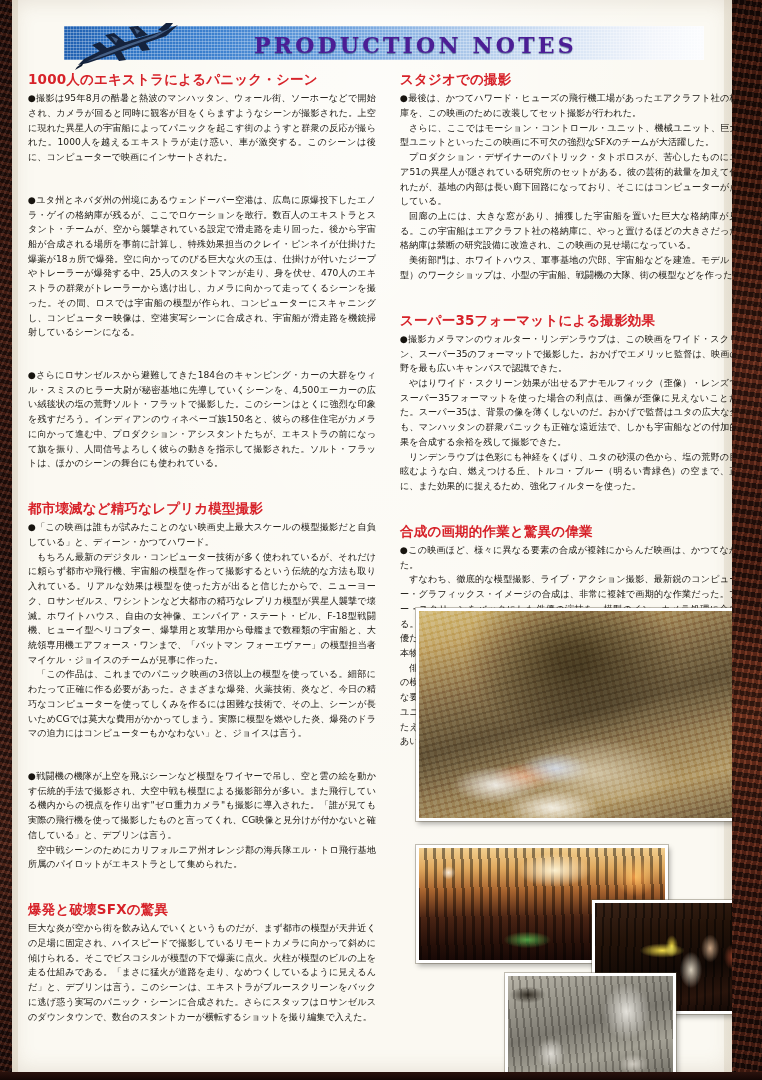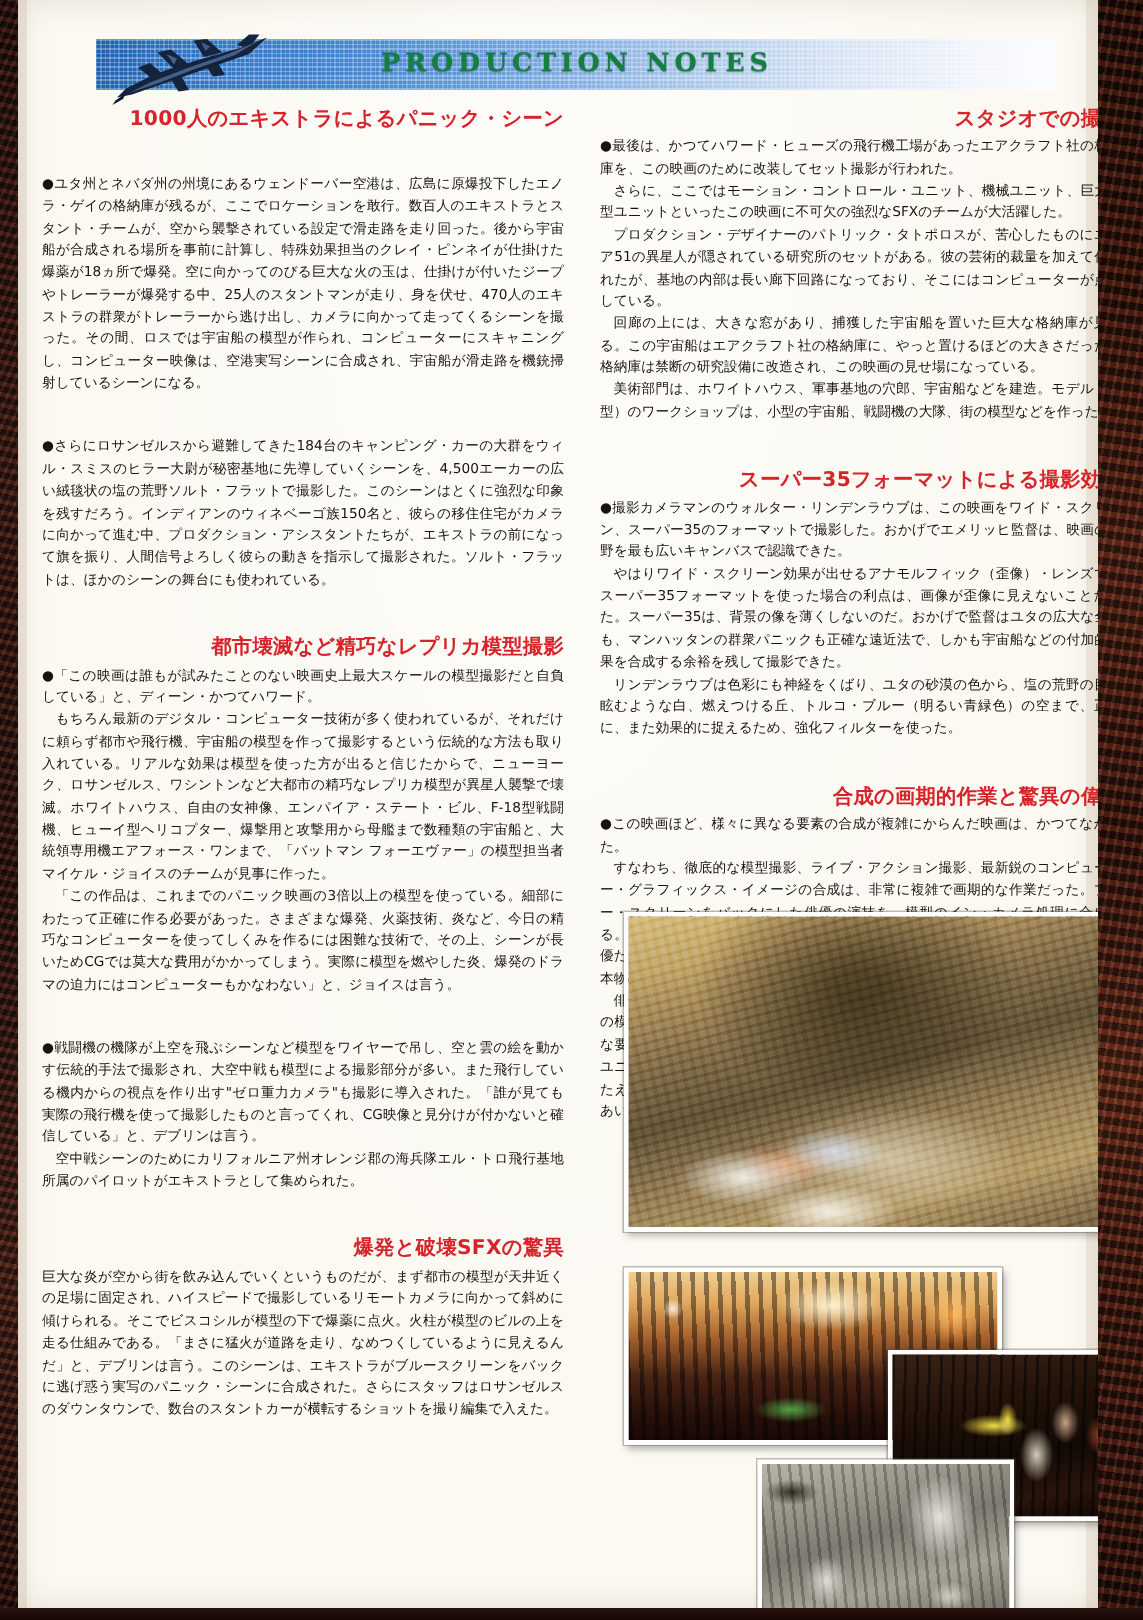--- a/index.html
+++ b/index.html
@@ -39,34 +39,34 @@
   
   .banner-wrap{position:absolute;left:52px;top:22px;width:640px;height:42px;}
   .banner{position:absolute;left:0;top:4px;width:640px;height:34px;
     background:linear-gradient(90deg,#1f5fb0 0%,#2f74c4 10%,#3d81cf 24%,#6fa2dd 44%,#a9c6e9 62%,#d6e3f4 78%,#f2f5fb 92%,#fbfcfe 100%);}
   .banner:after{content:"";position:absolute;inset:0;
     background-image:
       repeating-linear-gradient(0deg, rgba(255,255,255,.40) 0 1px, rgba(0,0,0,0) 1px 3px),
       repeating-linear-gradient(90deg, rgba(255,255,255,.30) 0 1px, rgba(0,0,0,0) 1px 3px);
     opacity:.75;}
   .banner-title{position:absolute;left:190px;top:10px;z-index:4;
-    color:#15803d;font-size:17px;letter-spacing:3.2px;font-weight:bold;
+    color:#4c1d95;font-size:22px;letter-spacing:3.2px;font-weight:bold;
     font-family:"DejaVu Serif","Liberation Serif",serif;
     text-shadow:0 1px 1px rgba(10,40,90,.55);}
   .jet{position:absolute;left:10px;top:-4px;width:120px;height:52px;z-index:5;}
 
   
   .col{position:absolute;top:70px;width:348px;}
   .col-left{left:16px;}
   .col-right{left:388px;}
 
   h2.sec{
     color:#d7232a;font-size:13.5px;font-weight:bold;margin:0 0 3px 0;
     letter-spacing:.2px;line-height:1.35;
-    font-family:"DejaVu Sans","Liberation Sans",sans-serif;text-align:right;}
+    font-family:"DejaVu Sans","Liberation Sans",sans-serif;}
   .blk{margin:0 0 15px 0;}
   p.body{
     color:#17140f;font-size:9.1px;line-height:1.62;margin:0;
     text-align:justify;letter-spacing:.05px;
     font-family:"DejaVu Sans","Liberation Sans",sans-serif;}
   p.body + p.body{text-indent:9px;}
   .sp{height:13px;}
 
   
   .ph{position:absolute;border:3px solid #ffffff;box-shadow:0 0 0 1px rgba(90,80,60,.35), 2px 3px 5px rgba(0,0,0,.30);overflow:hidden;}
@@ -155,20 +155,21 @@
         </g>
         <path d="M10 44 L3 49 L1 52 L8 48 Z" fill="#0e1a2e"></path>
       </svg>
       <div class="banner-title">PRODUCTION NOTES</div>
     </div>
 
     <div class="col col-left">
 
       <div class="blk">
         <h2 class="sec">1000人のエキストラによるパニック・シーン</h2>
+        <p class="body">●撮影は95年8月の酷暑と熱波のマンハッタン、ウォール街、ソーホーなどで開始され、カメラが回ると同時に観客が目をくらますようなシーンが撮影された。上空に現れた異星人の宇宙船によってパニックを起こす街のようすと群衆の反応が撮られた。1000人を越えるエキストラが走け惑い、車が激突する。このシーンは後に、コンピューターで映画にインサートされた。</p>
       </div>
       <div class="sp"></div>
 
       <div class="blk">
         <p class="body">●ユタ州とネバダ州の州境にあるウェンドーバー空港は、広島に原爆投下したエノラ・ゲイの格納庫が残るが、ここでロケーションを敢行。数百人のエキストラとスタント・チームが、空から襲撃されている設定で滑走路を走り回った。後から宇宙船が合成される場所を事前に計算し、特殊効果担当のクレイ・ピンネイが仕掛けた爆薬が18ヵ所で爆発。空に向かってのびる巨大な火の玉は、仕掛けが付いたジープやトレーラーが爆発する中、25人のスタントマンが走り、身を伏せ、470人のエキストラの群衆がトレーラーから逃け出し、カメラに向かって走ってくるシーンを撮った。その間、ロスでは宇宙船の模型が作られ、コンピューターにスキャニングし、コンピューター映像は、空港実写シーンに合成され、宇宙船が滑走路を機銃掃射しているシーンになる。</p>
       </div>
       <div class="sp"></div>
 
       <div class="blk">
         <p class="body">●さらにロサンゼルスから避難してきた184台のキャンピング・カーの大群をウィル・スミスのヒラー大尉が秘密基地に先導していくシーンを、4,500エーカーの広い絨毯状の塩の荒野ソルト・フラットで撮影した。このシーンはとくに強烈な印象を残すだろう。インディアンのウィネベーゴ族150名と、彼らの移住住宅がカメラに向かって進む中、プロダクション・アシスタントたちが、エキストラの前になって旗を振り、人間信号よろしく彼らの動きを指示して撮影された。ソルト・フラットは、ほかのシーンの舞台にも使われている。</p>

